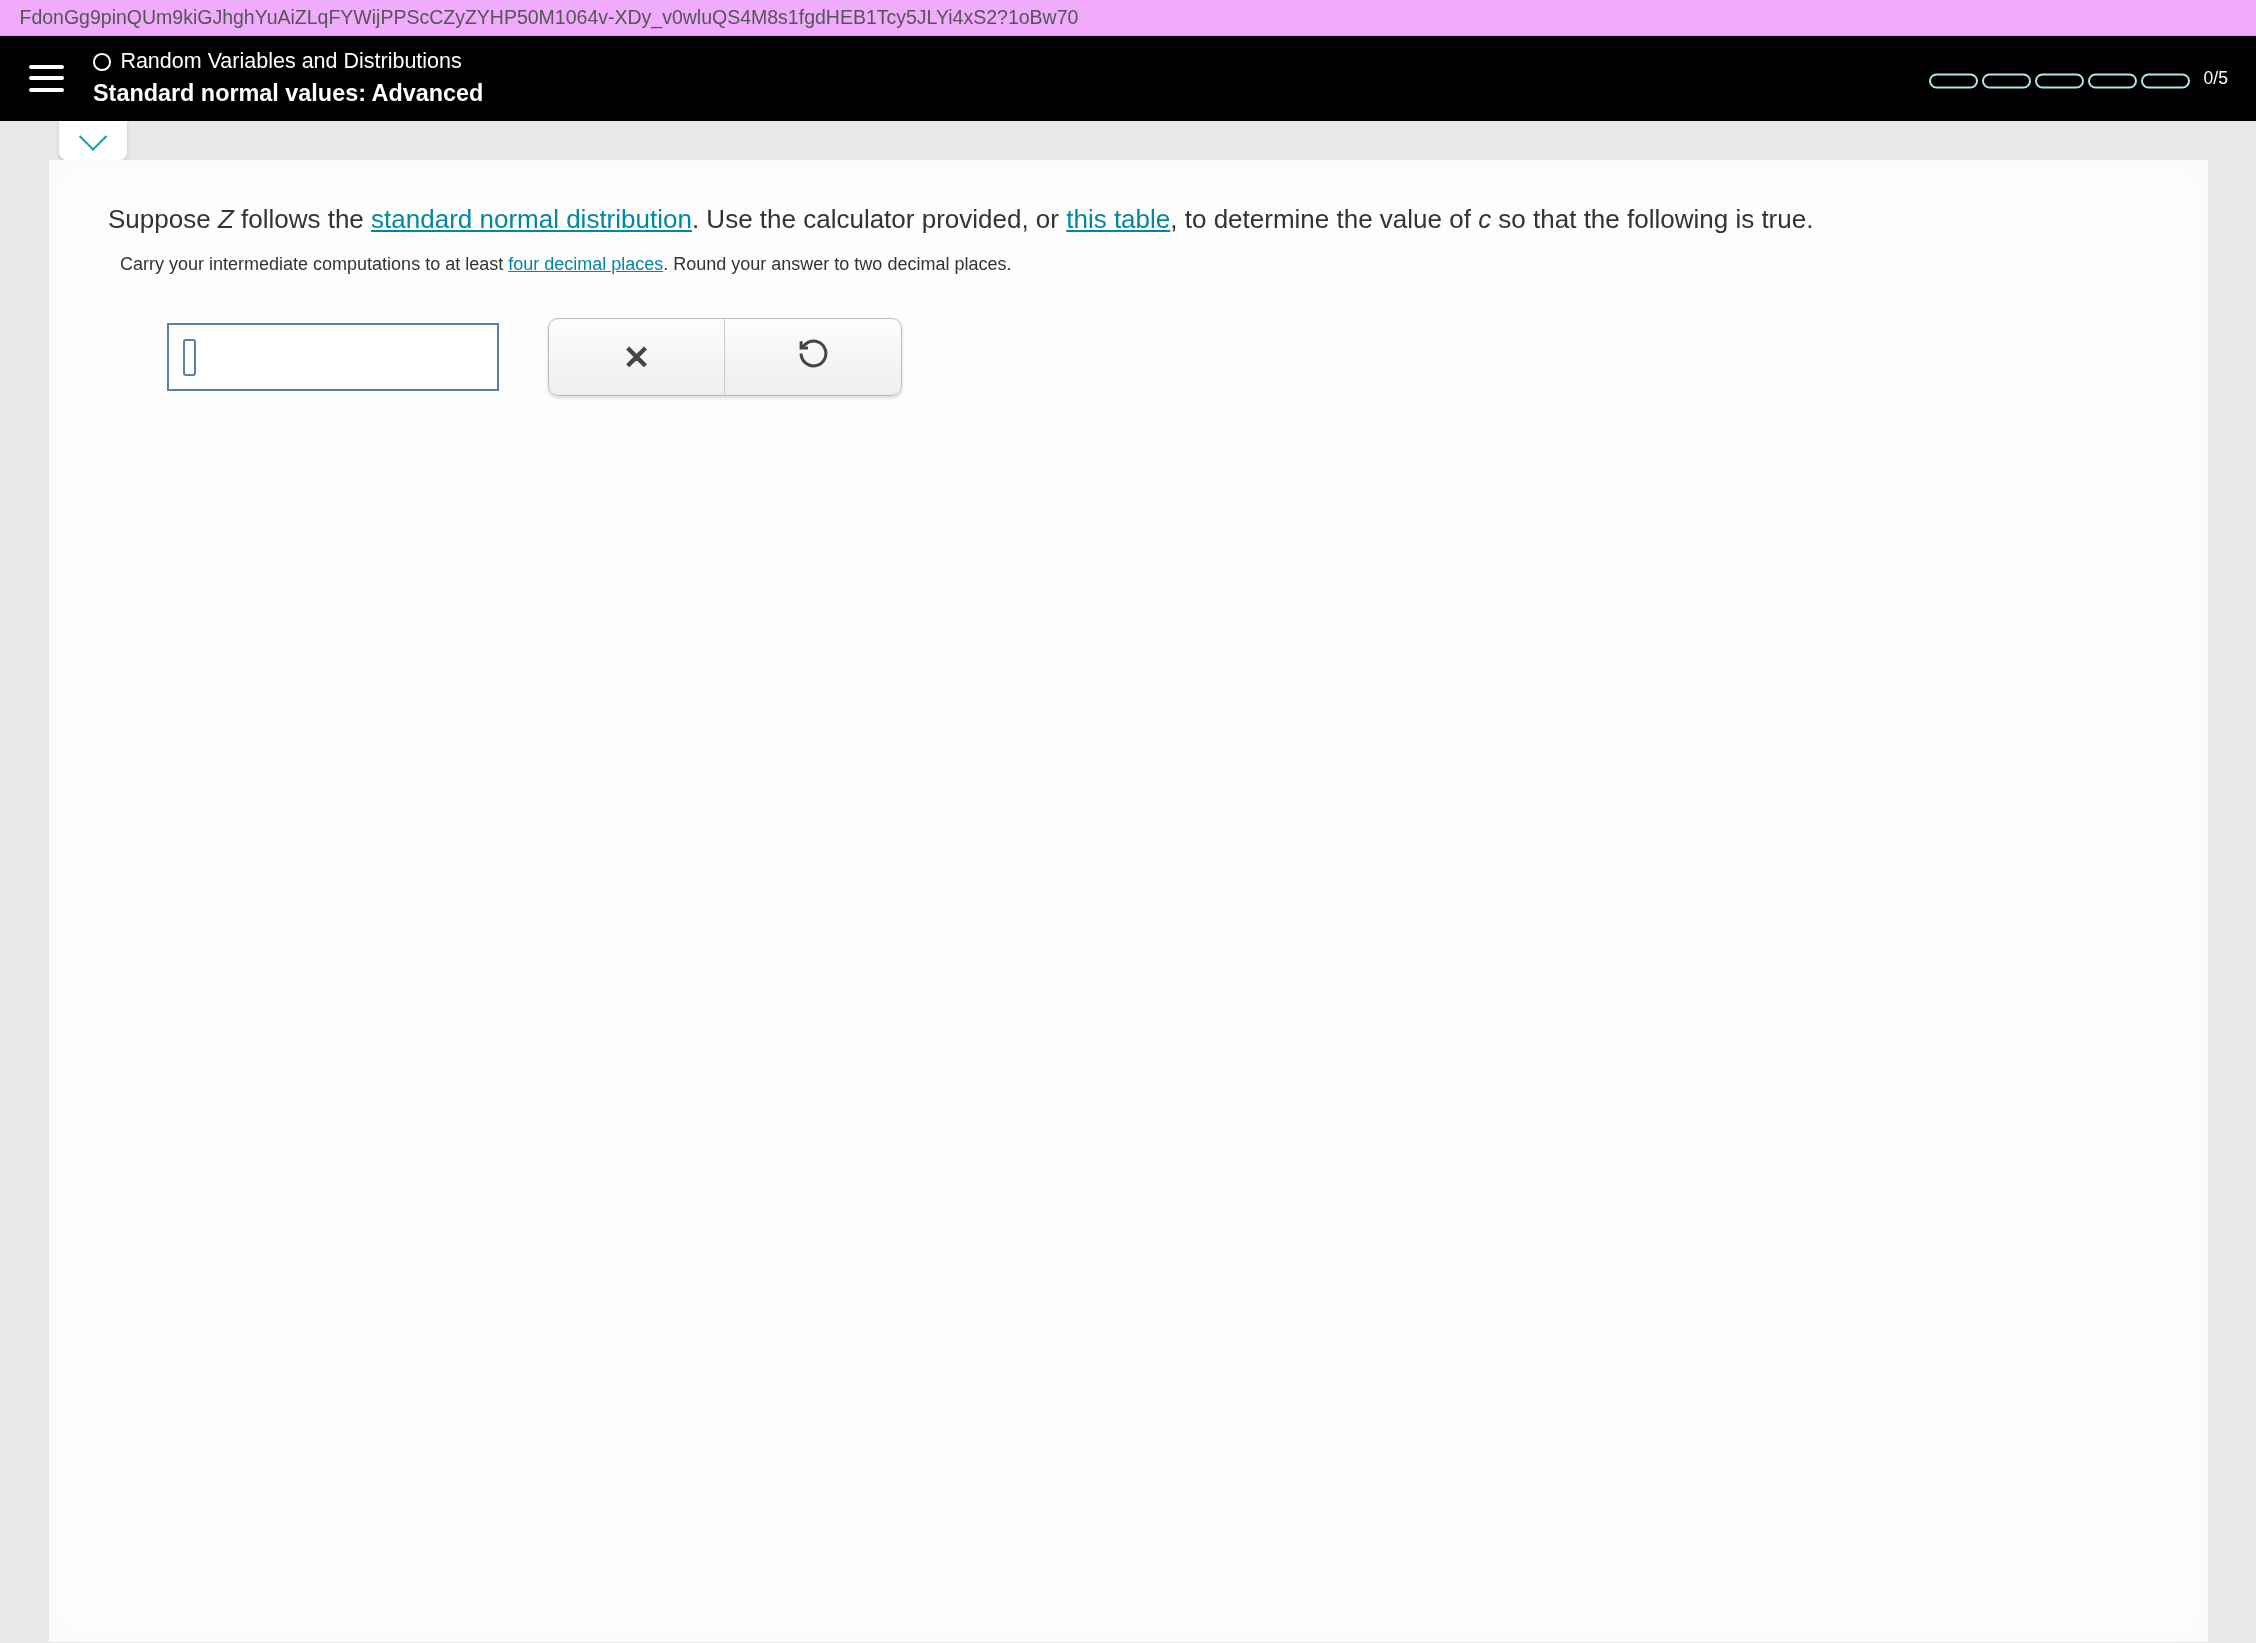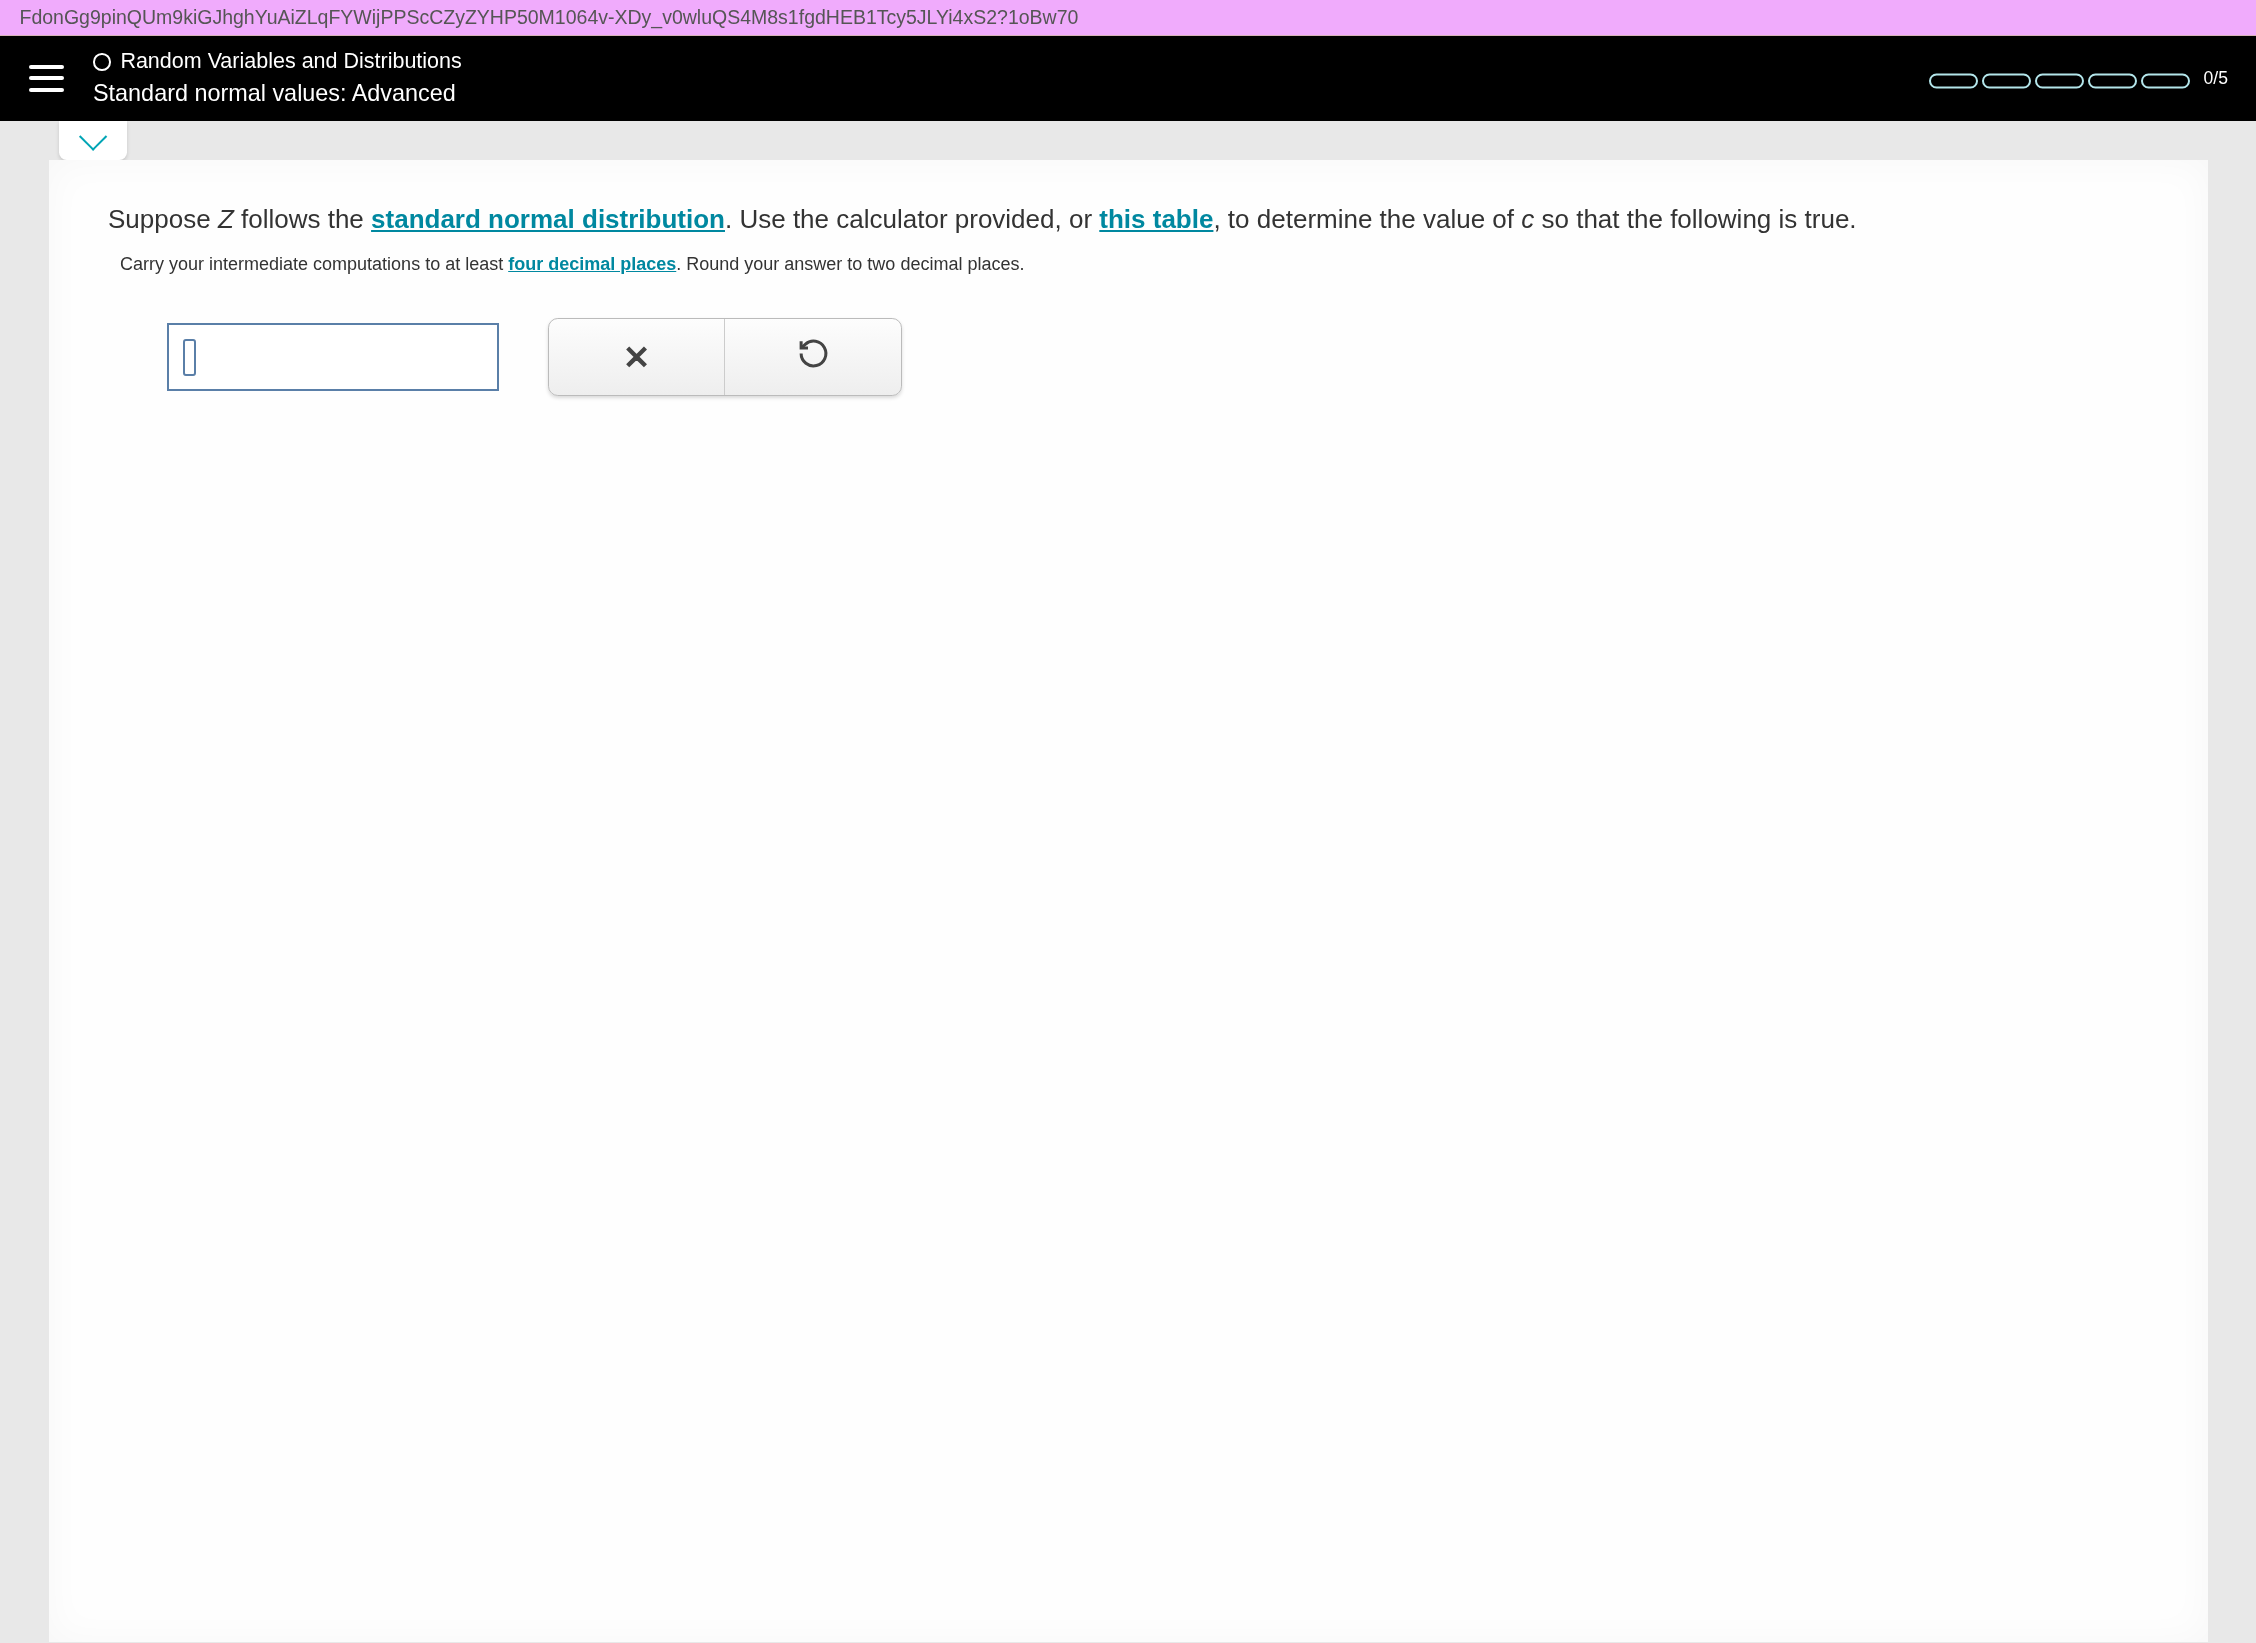--- a/index.html
+++ b/index.html
@@ -55,21 +55,21 @@
 }
 .breadcrumb-circle {
   width: 17.6px;
   height: 17.6px;
   border: 2px solid #fff;
   border-radius: 50%;
 }
 .lesson-title {
   color: #fff;
   font-size: 23.4px;
-  font-weight: normal;
+  font-weight: bold;
 }
 .progress-area {
   position: absolute;
   right: 29px;
   top: 50%;
   transform: translateY(-50%);
   display: flex;
   align-items: flex-end;
   gap: 13.7px;
 }
@@ -115,21 +115,20 @@
 }
 .problem-text {
   font-size: 26px;
   color: #333;
   line-height: 1.6;
 }
 .link {
   color: #0088a0;
   text-decoration: underline;
   cursor: pointer;
-  font-weight: bold;
 }
 .italic { font-style: italic; }
 .equation {
   font-family: 'Times New Roman', serif;
   font-size: 29px;
   margin: 23.4px 0 23.4px 59px;
   font-style: italic;
 }
 .equation .paren { font-style: normal; }
 .equation .num { font-style: normal; }

